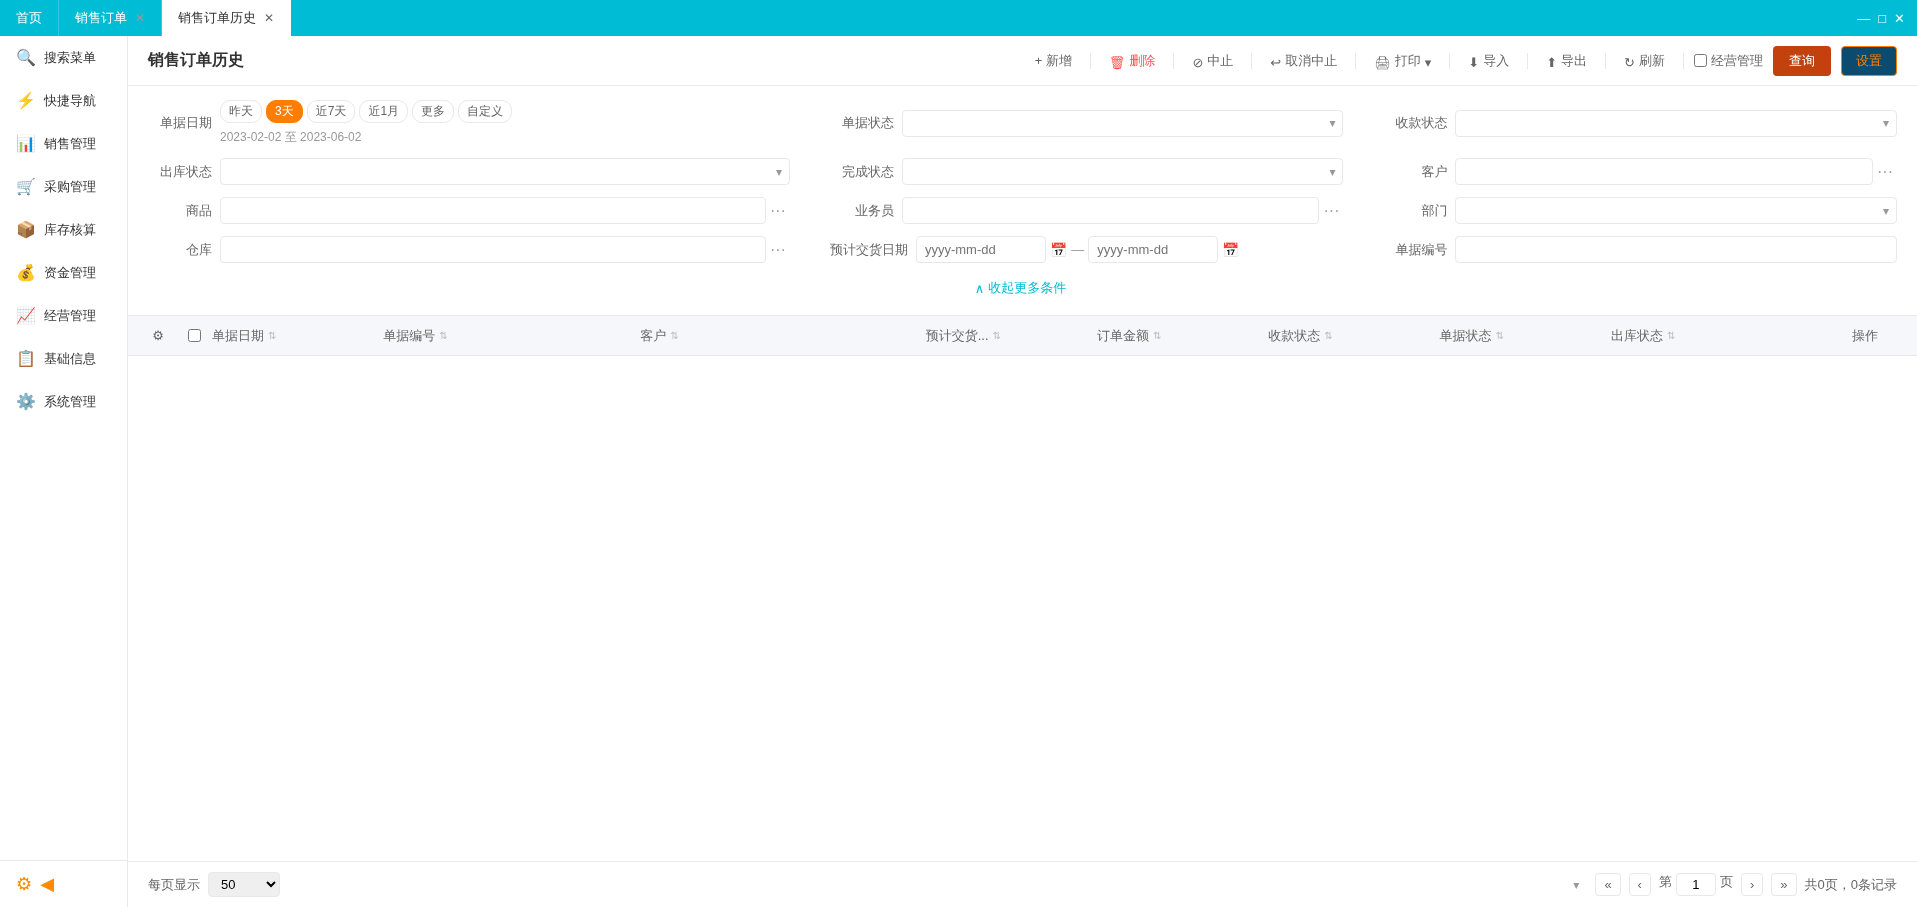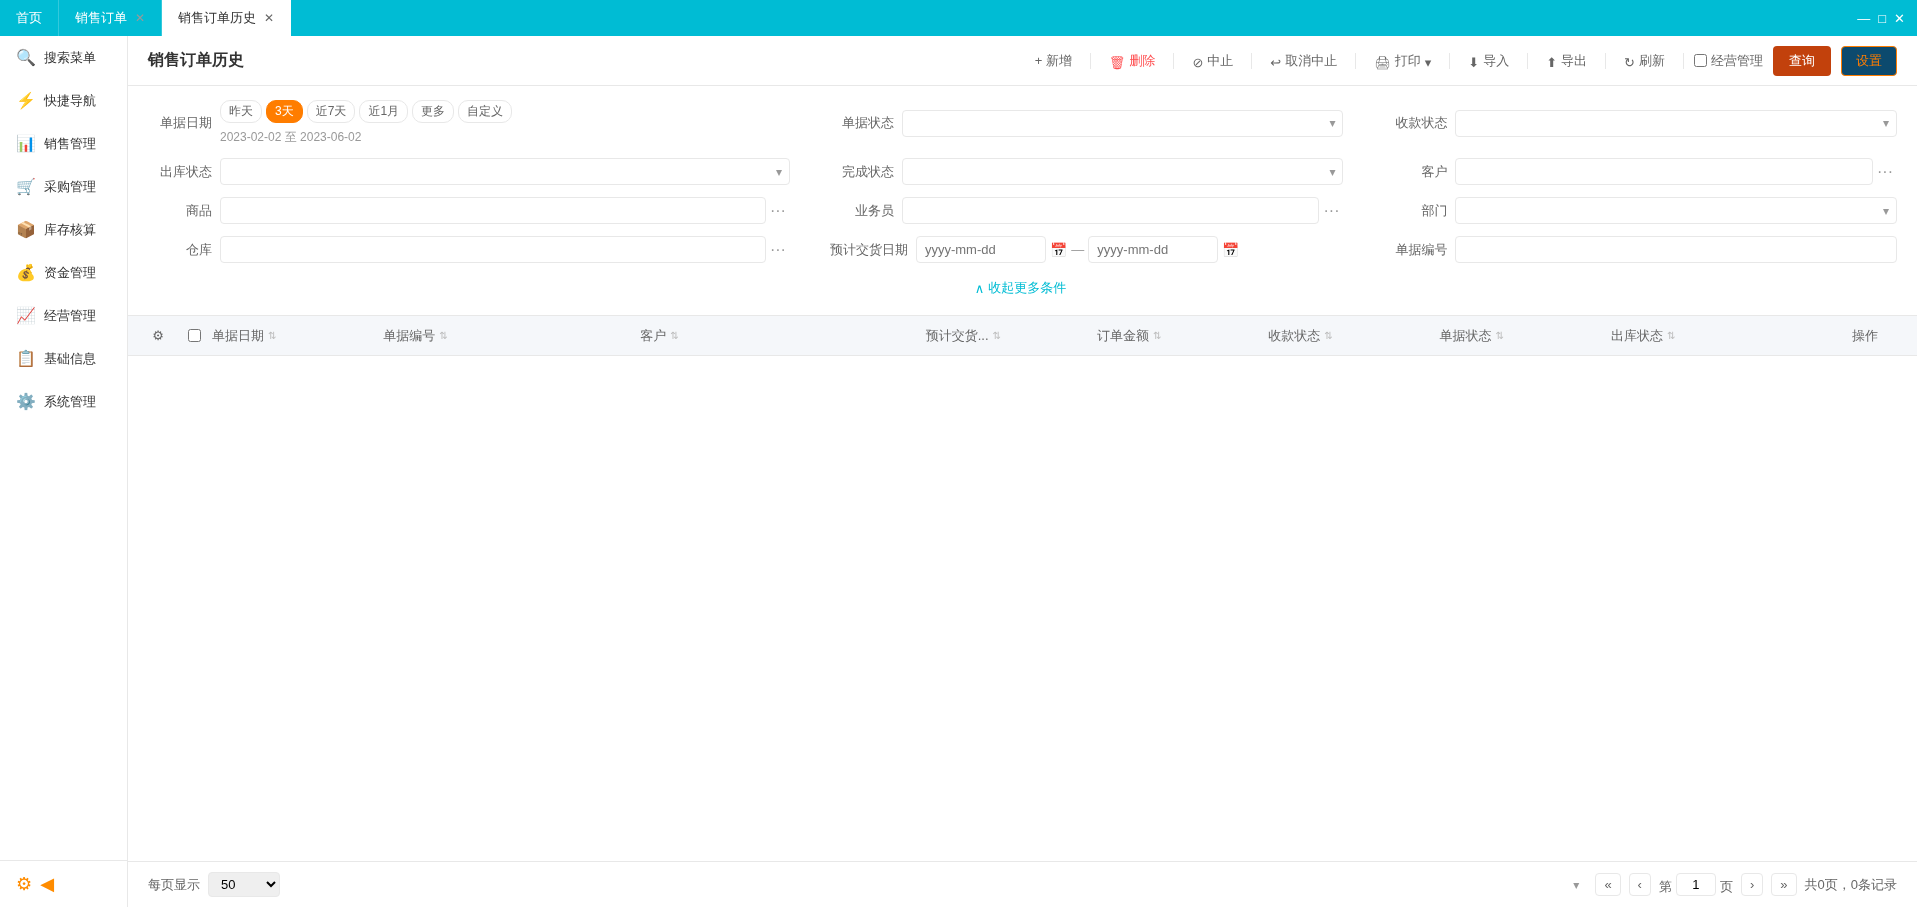--- a/index.html
+++ b/index.html
@@ -75,21 +75,21 @@
     .col-doc-status { flex: 1.2; }
     .col-out-status { flex: 1.5; }
     .col-action { width: 80px; justify-content: center; }
 
     
     .empty-state { display: flex; flex-direction: column; align-items: center; justify-content: center; flex: 1; padding: 60px 0; }
     .empty-text { color: #999; font-size: 14px; }
 
     
     .pagination { display: flex; align-items: center; justify-content: flex-end; padding: 10px 20px; background: #fff; border-top: 1px solid #e8e8e8; gap: 8px; flex-shrink: 0; }
-    .pagination-item { display: flex; align-items: flex-end; gap: 4px; font-size: 13px; color: #666; }
+    .pagination-item { display: flex; align-items: flex-start; gap: 4px; font-size: 13px; color: #666; }
     .page-size-select { border: 1px solid #e8e8e8; border-radius: 4px; padding: 3px 20px 3px 8px; font-size: 13px; }
     .page-btn { border: 1px solid #e8e8e8; border-radius: 4px; padding: 3px 8px; cursor: pointer; color: #666; background: #fff; font-size: 13px; }
     .page-input { border: 1px solid #e8e8e8; border-radius: 4px; padding: 3px 6px; width: 40px; text-align: center; font-size: 13px; }
 
     
     .empty-illustration { width: 120px; height: 100px; }
 
     .divider { width: 1px; height: 16px; background: #e8e8e8; }
   </style>
 </head>

